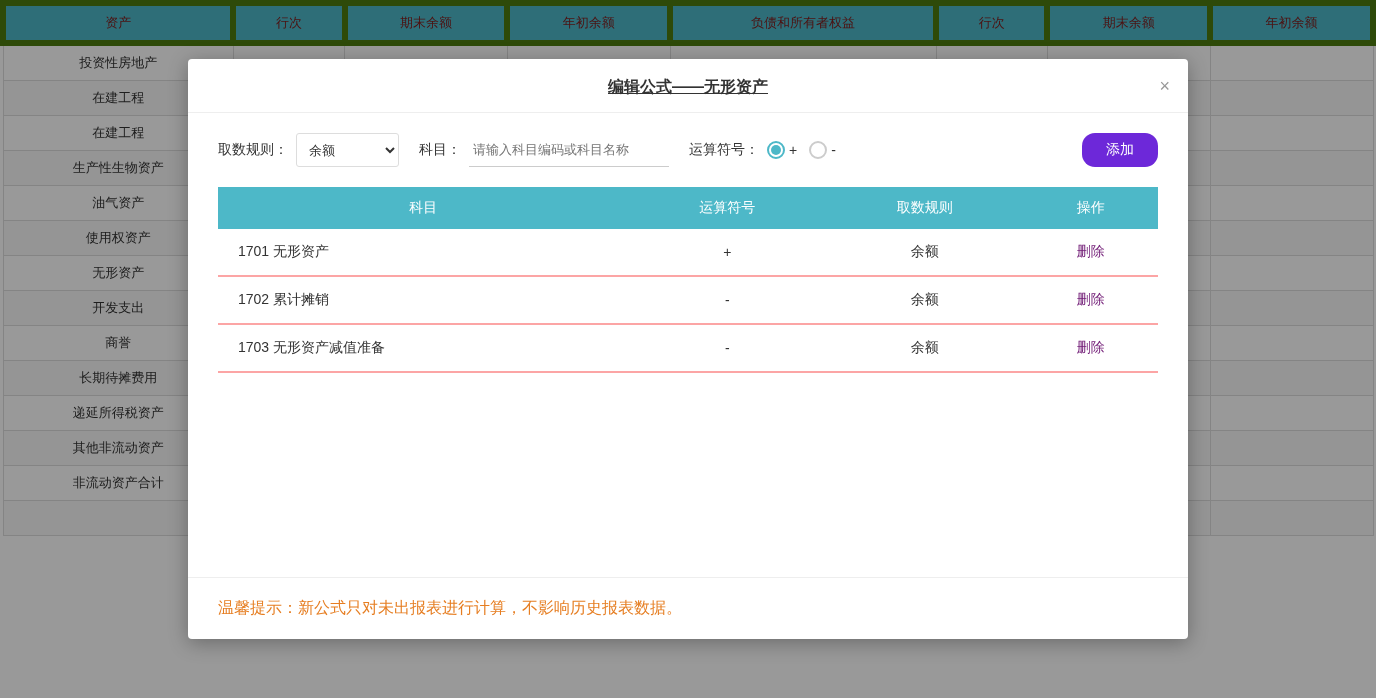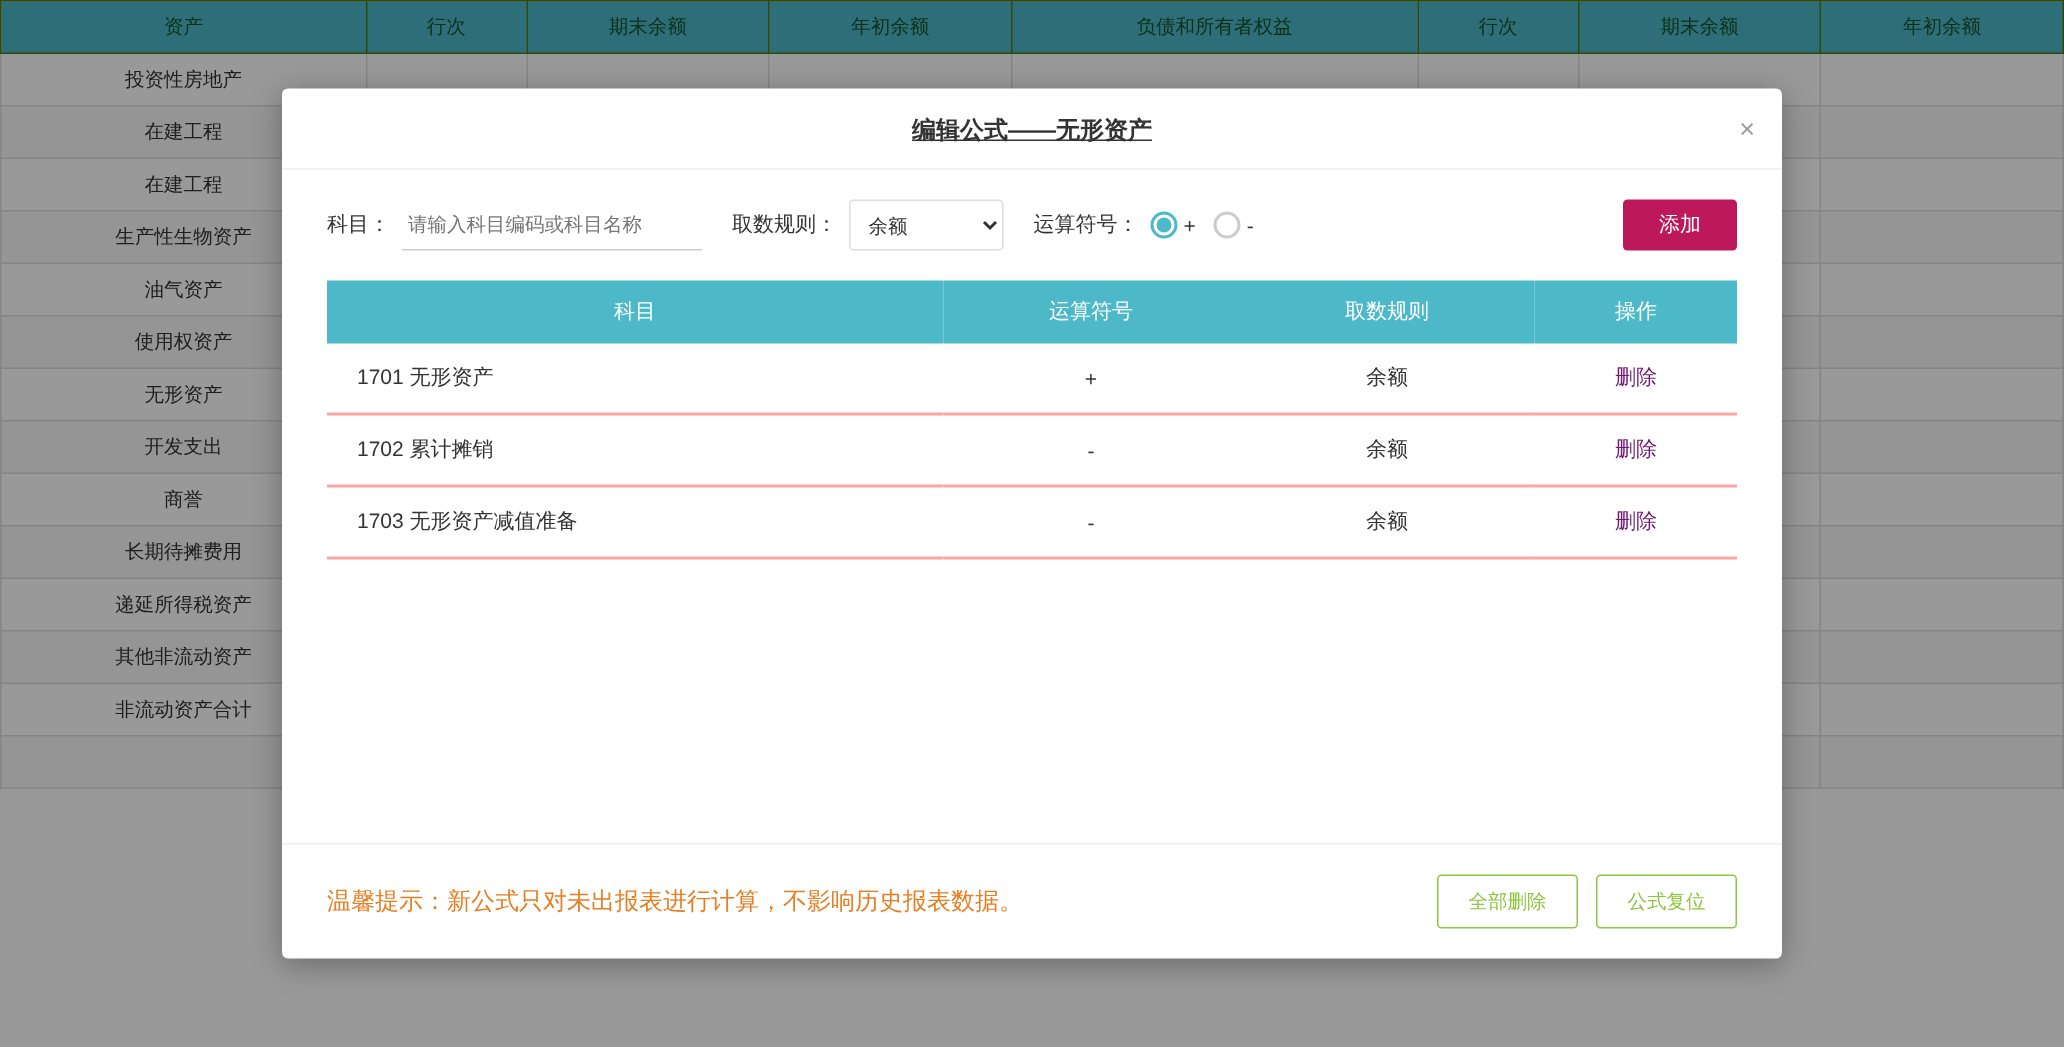--- a/index.html
+++ b/index.html
@@ -21,24 +21,24 @@
 
     .bg-table {
       width: 100%;
       border-collapse: collapse;
       font-size: 13px;
       color: #333;
     }
 
     .bg-table th {
       background: #4db8c8;
-      color: #14532d;
+      color: #7f1d1d;
       padding: 8px 12px;
       text-align: center;
-      border: 1px solid #4d7c0f;
+      border: 6px solid #4d7c0f;
       font-weight: normal;
     }
 
     .bg-table td {
       padding: 8px 12px;
       border: 1px solid #ddd;
       text-align: center;
       color: #333;
     }
 
@@ -186,24 +186,24 @@
     .radio-circle.unchecked {
       border-color: #ccc;
     }
 
     .radio-label {
       font-size: 14px;
       color: #333;
     }
 
     .btn-add {
-      background: #be185d;
+      background: #6d28d9;
       color: #fff;
       border: none;
-      border-radius: 3px;
+      border-radius: 13px;
       padding: 8px 24px;
       font-size: 14px;
       cursor: pointer;
       margin-left: auto;
     }
 
     
     .modal-table-wrapper {
       padding: 0 30px;
       flex: 1;
@@ -440,33 +440,33 @@
   <div class="modal-overlay">
     <div class="modal">
 
       <div class="modal-header">
         <span class="modal-title">编辑公式——无形资产</span>
         <button class="modal-close">×</button>
       </div>
 
       <div class="form-row">
         <div class="form-group">
-          <span class="form-label">科目：</span>
-          <input class="form-input" type="text" placeholder="请输入科目编码或科目名称" style="">
-        </div>
-
-        <div class="form-group">
           <span class="form-label">取数规则：</span>
           <div class="form-select-wrapper">
             <select class="form-select">
               <option>余额</option>
               <option>借方发生额</option>
               <option>贷方发生额</option>
             </select>
           </div>
+        </div>
+
+        <div class="form-group">
+          <span class="form-label">科目：</span>
+          <input class="form-input" type="text" placeholder="请输入科目编码或科目名称" style="">
         </div>
 
         <div class="form-group">
           <span class="form-label">运算符号：</span>
           <div class="radio-group">
             <div class="radio-item">
               <div class="radio-circle checked"></div>
               <span class="radio-label">+</span>
             </div>
             <div class="radio-item">
@@ -509,21 +509,17 @@
                 <td><a class="delete-link" href="#">删除</a></td>
               </tr>
             </tbody>
         </table>
       </div>
 
       <div class="modal-footer">
         <div class="footer-tip">
           <span>温馨提示：新公式只对未出报表进行计算，不影响历史报表数据。</span>
         </div>
-        <div class="footer-buttons">
-          <button class="btn-outline">全部删除</button>
-          <button class="btn-outline">公式复位</button>
-        </div>
       </div>
 
     </div>
   </div>
 </div>
 
 </body></html>

